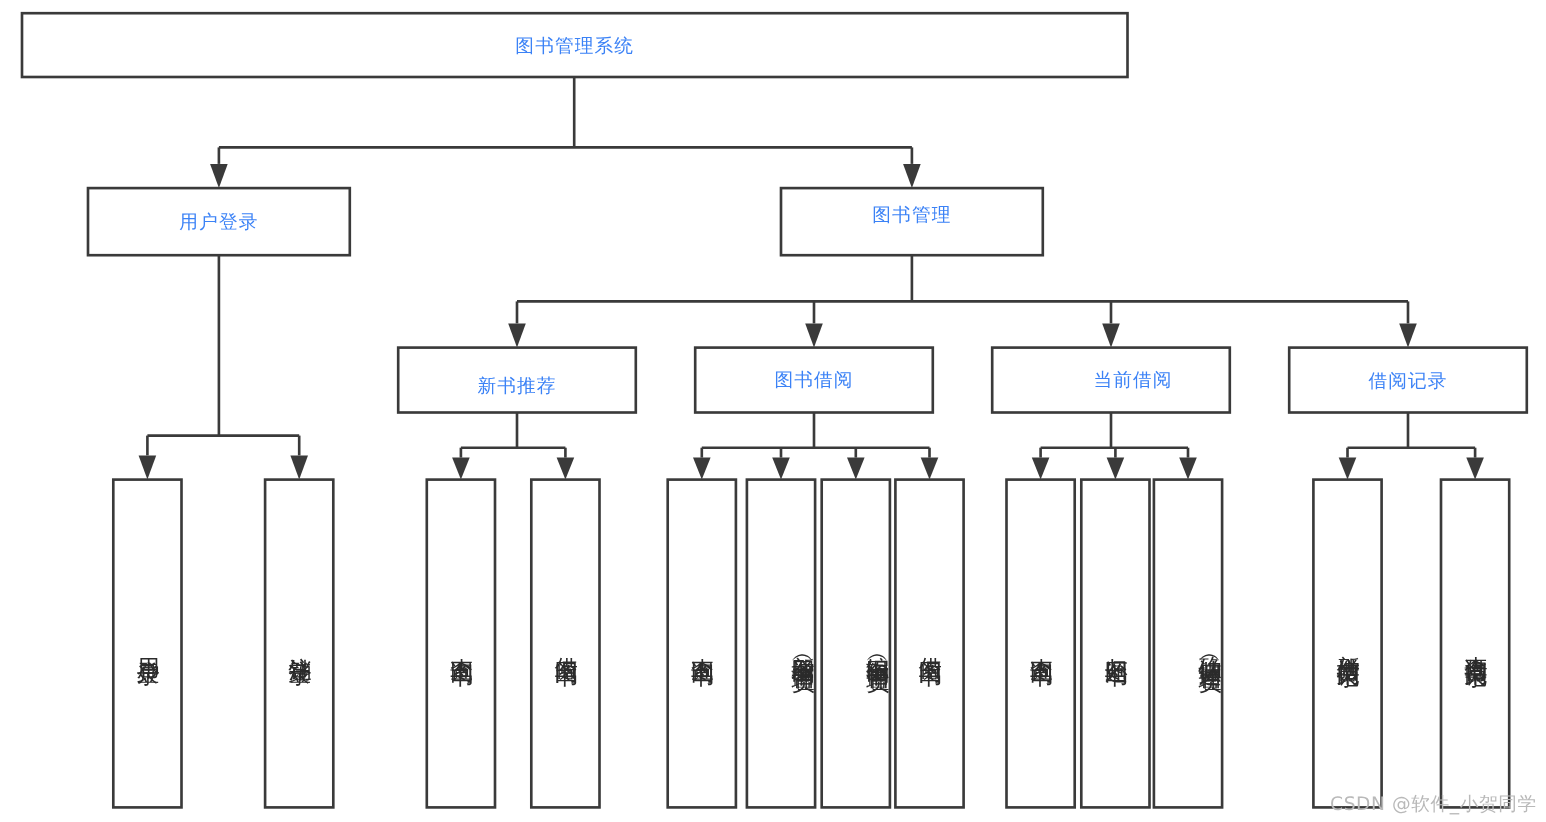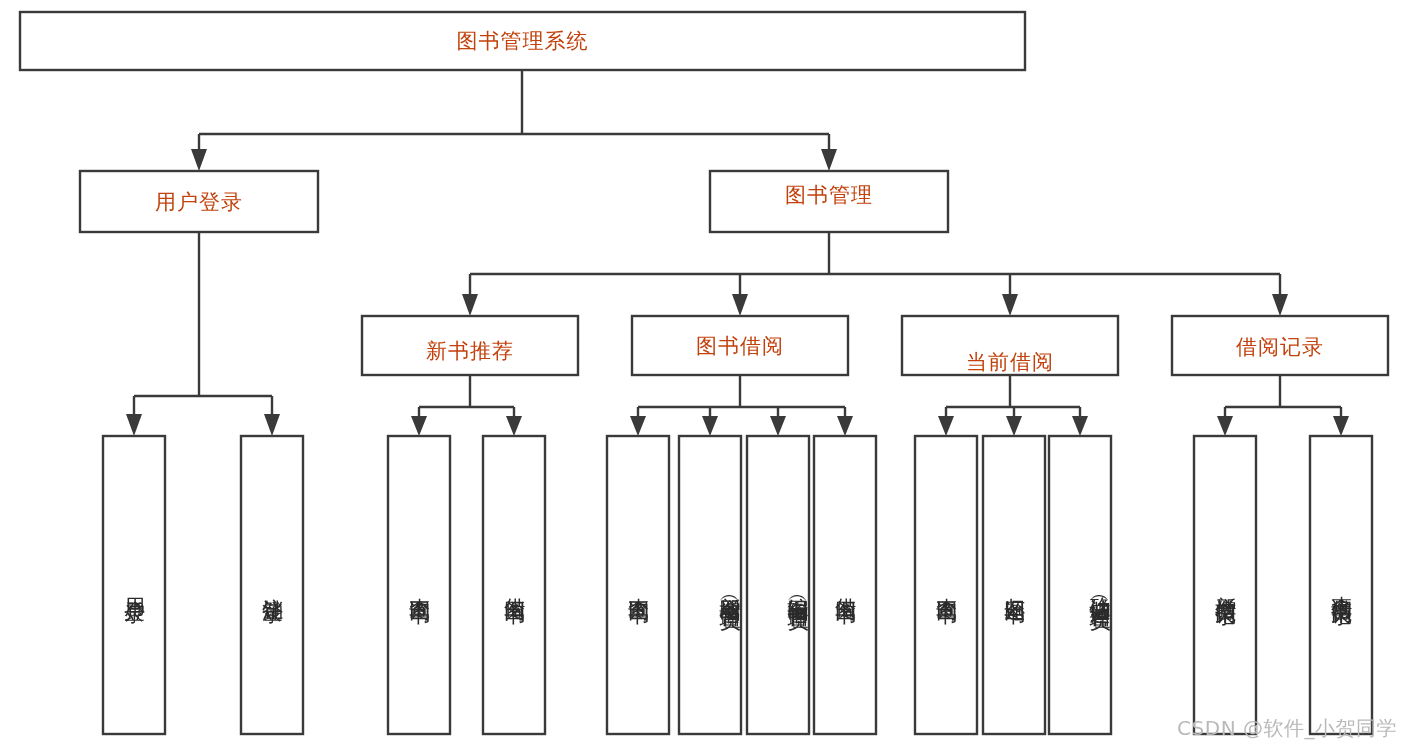--- a/index.html
+++ b/index.html
@@ -51,30 +51,30 @@
     line-height: 1.12;
     letter-spacing: 2px;
     color: #2b2b2b;
     pointer-events: none;
   }
   .hlabel-wrap {
     position: absolute;
     display: flex;
     align-items: center;
     justify-content: center;
-    font-size: 21px;
-    color: #c2410c;
+    font-size: 17px;
+    color: #3b82f6;
     letter-spacing: 1px;
     pointer-events: none;
   }
   #watermark {
     position: absolute;
     right: 8px;
     bottom: 5px;
-    font-size: 20px;
+    font-size: 17px;
     color: #b9b9b9;
     letter-spacing: 0.5px;
     white-space: nowrap;
   }
 </style>
 </head>
 <body>
 
 <div id="diagram-root">
 
@@ -182,21 +182,21 @@
     </g>
   </svg>
 
   <div class="hlabel-wrap" style="left:20px; top:12px; width:1005px; height:58px;">图书管理系统</div>
 
   <div class="hlabel-wrap" style="left:80px; top:171px; width:238px; height:61px;">用户登录</div>
   <div class="hlabel-wrap" style="left:710px; top:171px; width:238px; height:48px;">图书管理</div>
 
   <div class="hlabel-wrap" style="left:362px; top:316px; width:216px; height:69px;">新书推荐</div>
   <div class="hlabel-wrap" style="left:632px; top:316px; width:216px; height:59px;">图书借阅</div>
-  <div class="hlabel-wrap" style="left:902px; top:316px; width:216px; height:59px;margin-top:16px;">当前借阅</div>
+  <div class="hlabel-wrap" style="left:922px; top:316px; width:216px; height:59px;">当前借阅</div>
   <div class="hlabel-wrap" style="left:1172px; top:316px; width:216px; height:61px;">借阅记录</div>
 
   <div class="vlabel-wrap" style="left:103px; top:436px; width:62px; height:298px;">用户登录</div>
   <div class="vlabel-wrap" style="left:241px; top:436px; width:62px; height:298px;">注销登录</div>
 
   <div class="vlabel-wrap" style="left:388px; top:436px; width:62px; height:298px;">查询图书</div>
   <div class="vlabel-wrap" style="left:483px; top:436px; width:62px; height:298px;">借阅图书</div>
 
   <div class="vlabel-wrap" style="left:607px; top:436px; width:62px; height:298px;">查询图书</div>
   <div class="vlabel-wrap" style="left:679px; top:436px; width:62px; height:298px; align-items:flex-start; padding-top:8px; box-sizing:border-box;">新增图书（管理员）</div>

